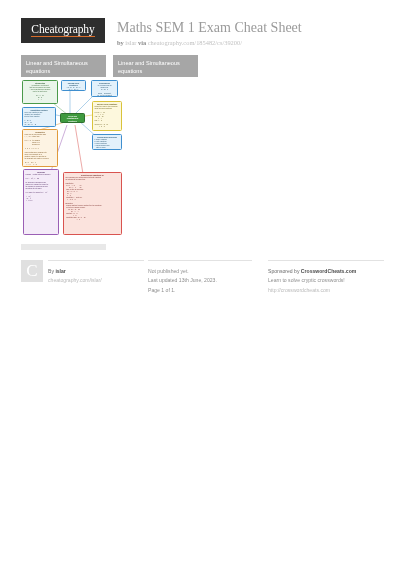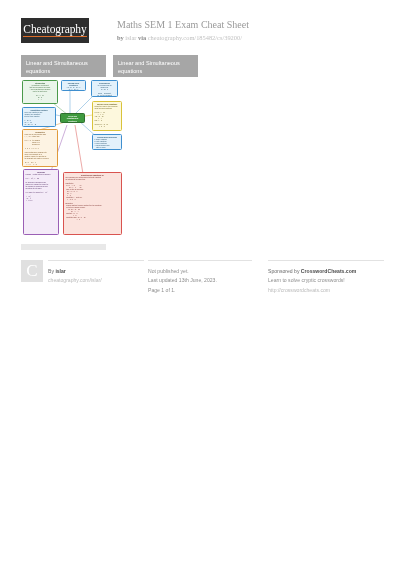--- a/index.html
+++ b/index.html
@@ -23,21 +23,21 @@
   .header {
     position: absolute;
     left: 0; top: 0;
     width: 400px;
     height: 48px;
   }
 
   .logo-box {
     position: absolute;
     left: 21px; top: 18px;
-    width: 68px; height: 25px;
+    width: 84px; height: 25px;
     background: #2e2e2e;
     display: flex;
     align-items: center;
     justify-content: center;
   }
   .logo-text {
     color: #ffffff;
     font-family: "Liberation Serif", serif;
     font-size: 11.5px;
     letter-spacing: -0.1px;
@@ -46,21 +46,21 @@
     line-height: 1;
   }
 
   .title-block {
     position: absolute;
     left: 117px; top: 19px;
     width: 270px;
   }
   .sheet-title {
     font-family: "Liberation Serif", serif;
-    font-size: 10px;
+    font-size: 14px;
     color: #9a9a9a;
     line-height: 1.25;
     white-space: nowrap;
   }
   .byline {
     font-family: "Liberation Serif", serif;
     font-size: 6.4px;
     color: #b4b4b4;
     margin-top: 2.5px;
     white-space: nowrap;

